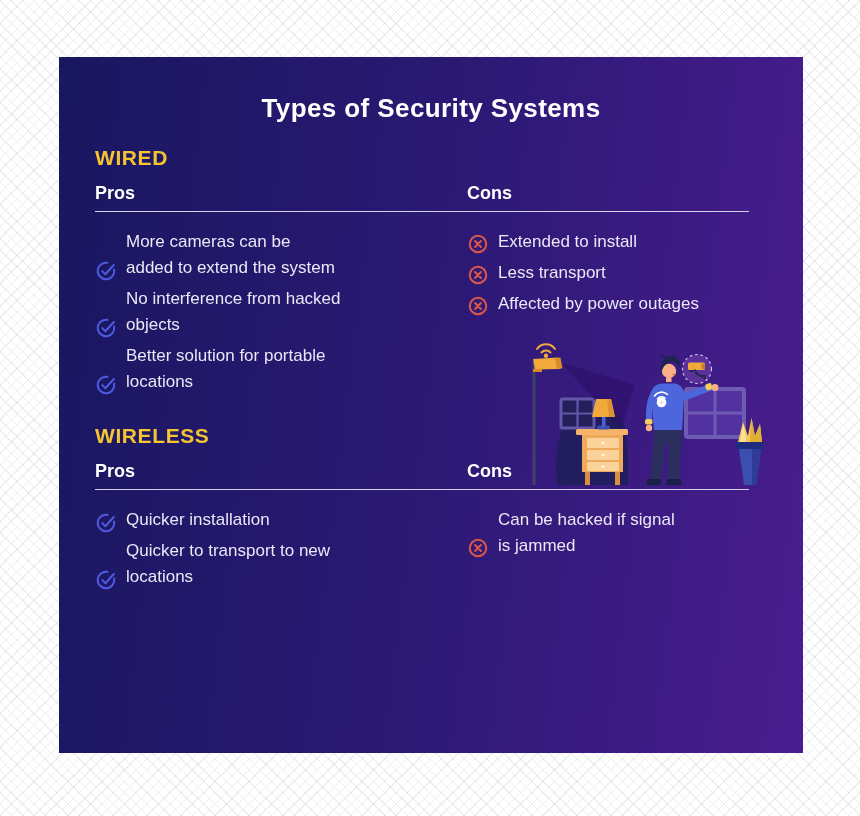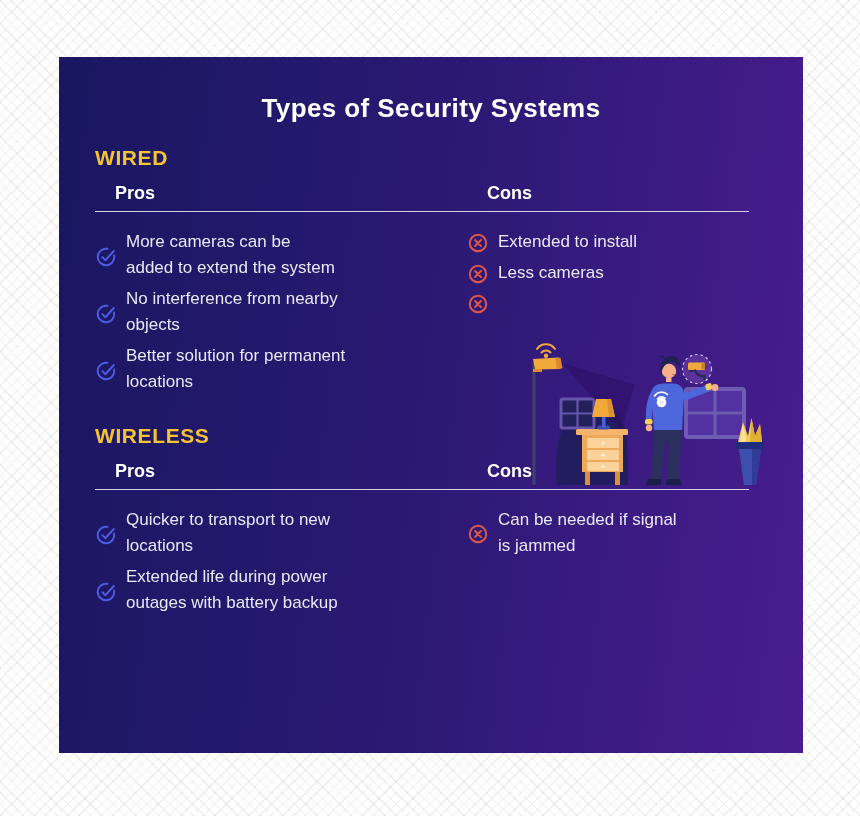--- a/index.html
+++ b/index.html
@@ -26,34 +26,34 @@
     font-size:26px;font-weight:700;color:#ffffff;letter-spacing:.4px;
   }
   .sec{position:absolute;left:36px;right:54px;}
   .sec-wired{top:89px;}
   .sec-wireless{top:367px;}
   .sec-heading{
     margin:0;font-size:21px;font-weight:700;color:#F5C431;letter-spacing:.6px;
   }
   .col-label{
     position:absolute;top:37px;
-    font-size:18px;font-weight:700;color:#ffffff;margin-left:20px;
+    font-size:18px;font-weight:700;color:#ffffff;
   }
   .pros-label{left:0;}
   .cons-label{left:372px;}
   .divider{
     position:absolute;top:65px;left:0;right:0;
     border-top:1px solid #D7D2EC;height:0;
   }
   .list{
     position:absolute;top:83px;margin:0;padding:0;list-style:none;width:320px;
   }
   .pros-list{left:0;}
   .cons-list{left:372px;width:300px;}
-  .list li{display:flex;align-items:center;gap:9px;margin:0 0 5px 0;}
+  .list li{display:flex;align-items:flex-end;gap:9px;margin:0 0 5px 0;}
   .list .bullet-icon{flex:0 0 22px;width:22px;height:22px;margin-top:2px;}
   .item-text{
     font-size:17px;line-height:26px;color:#EAE7F6;white-space:pre-line;
   }
   .illustration{
     position:absolute;left:450px;top:281px;width:290px;height:150px;
   }
 </style>
 </head>
 <body>
@@ -76,53 +76,54 @@
               <path d="M8 13.2 L11.3 16.6 L20.5 6.5" fill="none" stroke="#4C5BE0" stroke-width="2.2" stroke-linecap="round" stroke-linejoin="round"></path>
             </svg>
           <span class="item-text">More cameras can be
 added to extend the system</span>
         </li>
         <li>
           <svg class="bullet-icon" viewBox="0 0 24 24">
               <path d="M20.86 11.44 A 9 9 0 1 1 13.56 4.14" fill="none" stroke="#4C5BE0" stroke-width="2.2" stroke-linecap="round"></path>
               <path d="M8 13.2 L11.3 16.6 L20.5 6.5" fill="none" stroke="#4C5BE0" stroke-width="2.2" stroke-linecap="round" stroke-linejoin="round"></path>
             </svg>
-          <span class="item-text">No interference from nearby
+          <span class="item-text">No interference from hacked
 objects</span>
         </li>
         <li>
           <svg class="bullet-icon" viewBox="0 0 24 24">
               <path d="M20.86 11.44 A 9 9 0 1 1 13.56 4.14" fill="none" stroke="#4C5BE0" stroke-width="2.2" stroke-linecap="round"></path>
               <path d="M8 13.2 L11.3 16.6 L20.5 6.5" fill="none" stroke="#4C5BE0" stroke-width="2.2" stroke-linecap="round" stroke-linejoin="round"></path>
             </svg>
-          <span class="item-text">Better solution for permanent
+          <span class="item-text">Better solution for portable
 locations</span>
         </li>
       </ul>
 
       <ul class="list cons-list">
         <li>
           <svg class="bullet-icon" viewBox="0 0 24 24">
               <circle cx="12" cy="12" r="9" fill="none" stroke="#DD5749" stroke-width="2.2"></circle>
               <path d="M8.8 8.8 L15.2 15.2 M15.2 8.8 L8.8 15.2" stroke="#DD5749" stroke-width="2.2" stroke-linecap="round"></path>
             </svg>
           <span class="item-text">Extended to install</span>
         </li>
         <li>
           <svg class="bullet-icon" viewBox="0 0 24 24">
               <circle cx="12" cy="12" r="9" fill="none" stroke="#DD5749" stroke-width="2.2"></circle>
               <path d="M8.8 8.8 L15.2 15.2 M15.2 8.8 L8.8 15.2" stroke="#DD5749" stroke-width="2.2" stroke-linecap="round"></path>
             </svg>
-          <span class="item-text">Less cameras</span>
-        </li>
-        <li>
-          <svg class="bullet-icon" viewBox="0 0 24 24">
-              <circle cx="12" cy="12" r="9" fill="none" stroke="#DD5749" stroke-width="2.2"></circle>
-              <path d="M8.8 8.8 L15.2 15.2 M15.2 8.8 L8.8 15.2" stroke="#DD5749" stroke-width="2.2" stroke-linecap="round"></path>
-            </svg>
+          <span class="item-text">Less transport</span>
+        </li>
+        <li>
+          <svg class="bullet-icon" viewBox="0 0 24 24">
+              <circle cx="12" cy="12" r="9" fill="none" stroke="#DD5749" stroke-width="2.2"></circle>
+              <path d="M8.8 8.8 L15.2 15.2 M15.2 8.8 L8.8 15.2" stroke="#DD5749" stroke-width="2.2" stroke-linecap="round"></path>
+            </svg>
+          <span class="item-text">Affected by power outages</span>
         </li>
       </ul>
     </section>
 
     <svg class="illustration" viewBox="0 0 290 150">
       <g>
         <path d="M48,147 C45,104 52,80 74,71 C96,63 112,73 116,91 C119,105 119,125 119,147 Z" fill="#221D5E"></path>
       </g>
       <g>
         <rect x="52" y="61" width="33" height="29" rx="1.5" fill="#23205C" stroke="#6456A8" stroke-width="3"></rect>
@@ -207,39 +208,38 @@
       <div class="col-label pros-label">Pros</div>
       <div class="col-label cons-label">Cons</div>
       <div class="divider"></div>
 
       <ul class="list pros-list">
         <li>
           <svg class="bullet-icon" viewBox="0 0 24 24">
               <path d="M20.86 11.44 A 9 9 0 1 1 13.56 4.14" fill="none" stroke="#4C5BE0" stroke-width="2.2" stroke-linecap="round"></path>
               <path d="M8 13.2 L11.3 16.6 L20.5 6.5" fill="none" stroke="#4C5BE0" stroke-width="2.2" stroke-linecap="round" stroke-linejoin="round"></path>
             </svg>
+          <span class="item-text">Quicker installation</span>
+        </li>
+        <li>
+          <svg class="bullet-icon" viewBox="0 0 24 24">
+              <path d="M20.86 11.44 A 9 9 0 1 1 13.56 4.14" fill="none" stroke="#4C5BE0" stroke-width="2.2" stroke-linecap="round"></path>
+              <path d="M8 13.2 L11.3 16.6 L20.5 6.5" fill="none" stroke="#4C5BE0" stroke-width="2.2" stroke-linecap="round" stroke-linejoin="round"></path>
+            </svg>
           <span class="item-text">Quicker to transport to new
 locations</span>
         </li>
-        <li>
-          <svg class="bullet-icon" viewBox="0 0 24 24">
-              <path d="M20.86 11.44 A 9 9 0 1 1 13.56 4.14" fill="none" stroke="#4C5BE0" stroke-width="2.2" stroke-linecap="round"></path>
-              <path d="M8 13.2 L11.3 16.6 L20.5 6.5" fill="none" stroke="#4C5BE0" stroke-width="2.2" stroke-linecap="round" stroke-linejoin="round"></path>
-            </svg>
-          <span class="item-text">Extended life during power
-outages with battery backup</span>
-        </li>
       </ul>
 
       <ul class="list cons-list">
         <li>
           <svg class="bullet-icon" viewBox="0 0 24 24">
               <circle cx="12" cy="12" r="9" fill="none" stroke="#DD5749" stroke-width="2.2"></circle>
               <path d="M8.8 8.8 L15.2 15.2 M15.2 8.8 L8.8 15.2" stroke="#DD5749" stroke-width="2.2" stroke-linecap="round"></path>
             </svg>
-          <span class="item-text">Can be needed if signal
+          <span class="item-text">Can be hacked if signal
 is jammed</span>
         </li>
       </ul>
     </section>
 
   </div>
 </div>
 
 </body></html>

